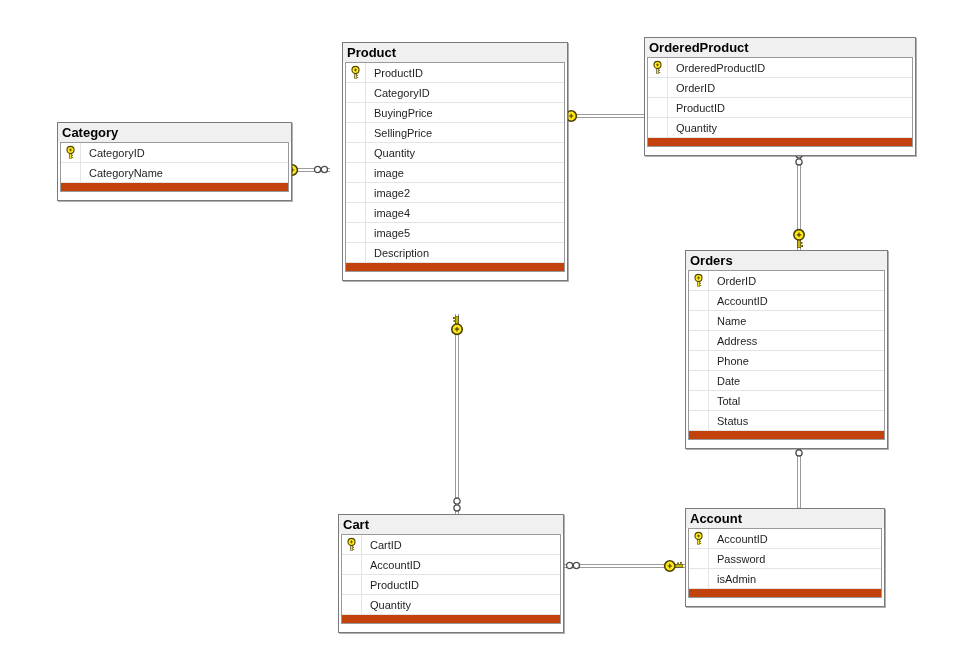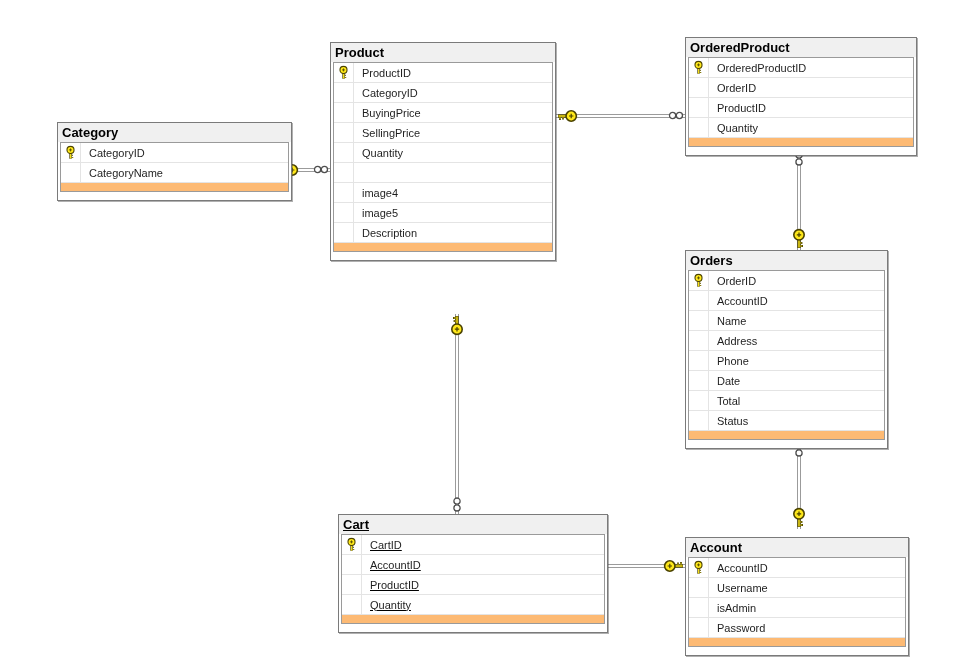--- a/index.html
+++ b/index.html
@@ -22,21 +22,21 @@
     height:19px;line-height:19px;
     padding-left:4px;
     font-size:13px;font-weight:bold;color:var(--tt,#000);
     background:var(--hbg,#f0f0f0);
     white-space:nowrap;overflow:hidden;
     cursor:default;
   }
   .tbl-body{
     margin:0 2px 8px 2px;
     border:1px solid var(--bb,#9a9a9a);
-    background:#fdba74;
+    background:#c2410c;
     padding-bottom:8px;
   }
   .trow{
     display:flex;align-items:stretch;
     height:20px;box-sizing:border-box;
     border-bottom:1px solid var(--gl,#e4e4e4);
     background:#fff;
   }
   .tcell-pk{
     flex:0 0 20px;width:20px;box-sizing:border-box;
@@ -170,21 +170,21 @@
         <circle cx="15.2" cy="7" r="5.2" fill="#ffe81a" stroke="#4a4200" stroke-width="1.6"></circle>
         <path d="M15.2 4.8 V9.2 M13 7 H17.4" stroke="#4a4200" stroke-width="1.2" fill="none"></path>
       </svg>
     </span>
     <span class="endicon" style="left: 565px; top: 561px; width: 16px; height: 9px;">
       <svg viewBox="0 0 16 9" width="16" height="9" aria-hidden="true">
         <circle cx="4.6" cy="4.5" r="3.1" fill="#ffffff" stroke="#4f4f4f" stroke-width="1.3"></circle>
         <circle cx="11.4" cy="4.5" r="3.1" fill="#ffffff" stroke="#4f4f4f" stroke-width="1.3"></circle>
       </svg>
     </span>
-    <div class="tbl" style="left: 330px; top: 42px; width: 226px;">
+    <div class="tbl" style="left: 342px; top: 42px; width: 226px;">
     <div class="tbl-title">Product</div>
     <div class="tbl-body">
         <div class="trow">
     <div class="tcell-pk">
             <span class="pk-wrap">
               <svg viewBox="0 0 22 14" width="15" height="9.5" aria-hidden="true">
                 <path d="M10.5 7 H2" stroke="#4a4200" stroke-width="3.4" fill="none"></path>
                 <path d="M4 8.2 V11 M7 8.2 V10.4" stroke="#4a4200" stroke-width="1.8" fill="none"></path>
                 <path d="M10.5 7 H2.4" stroke="#ffe81a" stroke-width="1.4" fill="none"></path>
                 <path d="M4 8.2 V10.2 M7 8.2 V9.6" stroke="#ffe81a" stroke-width="0.8" fill="none"></path>
@@ -206,20 +206,25 @@
         <div class="trow">
     <div class="tcell-pk"></div>
     <div class="tcell-name">SellingPrice</div>
   </div>
         <div class="trow">
     <div class="tcell-pk"></div>
     <div class="tcell-name">Quantity</div>
   </div>
         <div class="trow">
     <div class="tcell-pk"></div>
+    <div class="tcell-name">image</div>
+  </div>
+        <div class="trow">
+    <div class="tcell-pk"></div>
+    <div class="tcell-name">image2</div>
   </div>
         <div class="trow">
     <div class="tcell-pk"></div>
     <div class="tcell-name">image4</div>
   </div>
         <div class="trow">
     <div class="tcell-pk"></div>
     <div class="tcell-name">image5</div>
   </div>
         <div class="trow">
@@ -245,21 +250,21 @@
             </span>
           </div>
     <div class="tcell-name">CategoryID</div>
   </div>
         <div class="trow">
     <div class="tcell-pk"></div>
     <div class="tcell-name">CategoryName</div>
   </div>
       </div>
   </div>
-    <div class="tbl" style="left: 685px; top: 37px; width: 232px;">
+    <div class="tbl" style="left: 644px; top: 37px; width: 272px;">
     <div class="tbl-title">OrderedProduct</div>
     <div class="tbl-body">
         <div class="trow">
     <div class="tcell-pk">
             <span class="pk-wrap">
               <svg viewBox="0 0 22 14" width="15" height="9.5" aria-hidden="true">
                 <path d="M10.5 7 H2" stroke="#4a4200" stroke-width="3.4" fill="none"></path>
                 <path d="M4 8.2 V11 M7 8.2 V10.4" stroke="#4a4200" stroke-width="1.8" fill="none"></path>
                 <path d="M10.5 7 H2.4" stroke="#ffe81a" stroke-width="1.4" fill="none"></path>
                 <path d="M4 8.2 V10.2 M7 8.2 V9.6" stroke="#ffe81a" stroke-width="0.8" fill="none"></path>
@@ -325,21 +330,21 @@
         <div class="trow">
     <div class="tcell-pk"></div>
     <div class="tcell-name">Total</div>
   </div>
         <div class="trow">
     <div class="tcell-pk"></div>
     <div class="tcell-name">Status</div>
   </div>
       </div>
   </div>
-    <div class="tbl" style="left: 338px; top: 514px; width: 270px; text-decoration: underline;">
+    <div class="tbl" style="left: 338px; top: 514px; width: 226px;">
     <div class="tbl-title">Cart</div>
     <div class="tbl-body">
         <div class="trow">
     <div class="tcell-pk">
             <span class="pk-wrap">
               <svg viewBox="0 0 22 14" width="15" height="9.5" aria-hidden="true">
                 <path d="M10.5 7 H2" stroke="#4a4200" stroke-width="3.4" fill="none"></path>
                 <path d="M4 8.2 V11 M7 8.2 V10.4" stroke="#4a4200" stroke-width="1.8" fill="none"></path>
                 <path d="M10.5 7 H2.4" stroke="#ffe81a" stroke-width="1.4" fill="none"></path>
                 <path d="M4 8.2 V10.2 M7 8.2 V9.6" stroke="#ffe81a" stroke-width="0.8" fill="none"></path>
@@ -357,45 +362,41 @@
         <div class="trow">
     <div class="tcell-pk"></div>
     <div class="tcell-name">ProductID</div>
   </div>
         <div class="trow">
     <div class="tcell-pk"></div>
     <div class="tcell-name">Quantity</div>
   </div>
       </div>
   </div>
-    <div class="tbl" style="left: 685px; top: 537px; width: 224px;">
+    <div class="tbl" style="left: 685px; top: 508px; width: 200px;">
     <div class="tbl-title">Account</div>
     <div class="tbl-body">
         <div class="trow">
     <div class="tcell-pk">
             <span class="pk-wrap">
               <svg viewBox="0 0 22 14" width="15" height="9.5" aria-hidden="true">
                 <path d="M10.5 7 H2" stroke="#4a4200" stroke-width="3.4" fill="none"></path>
                 <path d="M4 8.2 V11 M7 8.2 V10.4" stroke="#4a4200" stroke-width="1.8" fill="none"></path>
                 <path d="M10.5 7 H2.4" stroke="#ffe81a" stroke-width="1.4" fill="none"></path>
                 <path d="M4 8.2 V10.2 M7 8.2 V9.6" stroke="#ffe81a" stroke-width="0.8" fill="none"></path>
                 <circle cx="15.2" cy="7" r="5.2" fill="#ffe81a" stroke="#4a4200" stroke-width="1.6"></circle>
                 <path d="M15.2 4.8 V9.2 M13 7 H17.4" stroke="#4a4200" stroke-width="1.2" fill="none"></path>
               </svg>
             </span>
           </div>
     <div class="tcell-name">AccountID</div>
   </div>
         <div class="trow">
     <div class="tcell-pk"></div>
-    <div class="tcell-name">Username</div>
+    <div class="tcell-name">Password</div>
   </div>
         <div class="trow">
     <div class="tcell-pk"></div>
     <div class="tcell-name">isAdmin</div>
-  </div>
-        <div class="trow">
-    <div class="tcell-pk"></div>
-    <div class="tcell-name">Password</div>
   </div>
       </div>
   </div>
   </div>
 
 </body></html>

